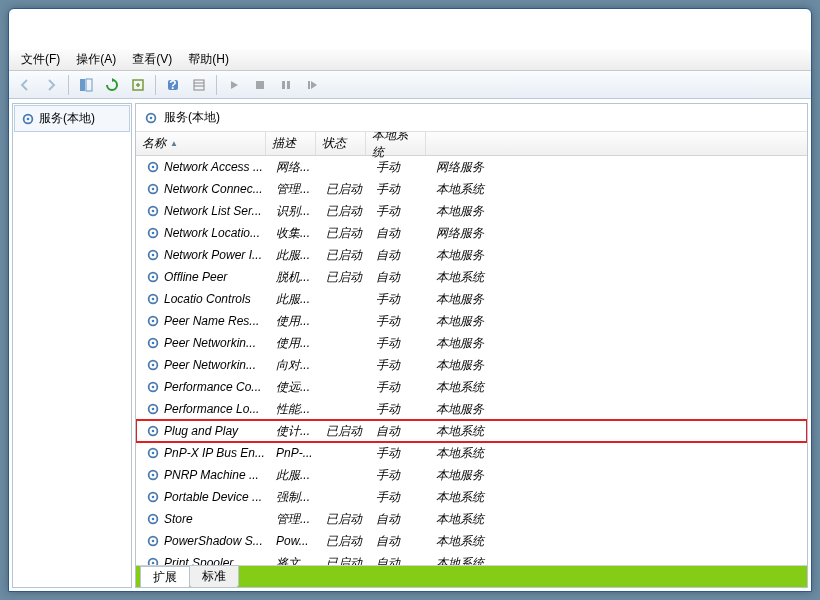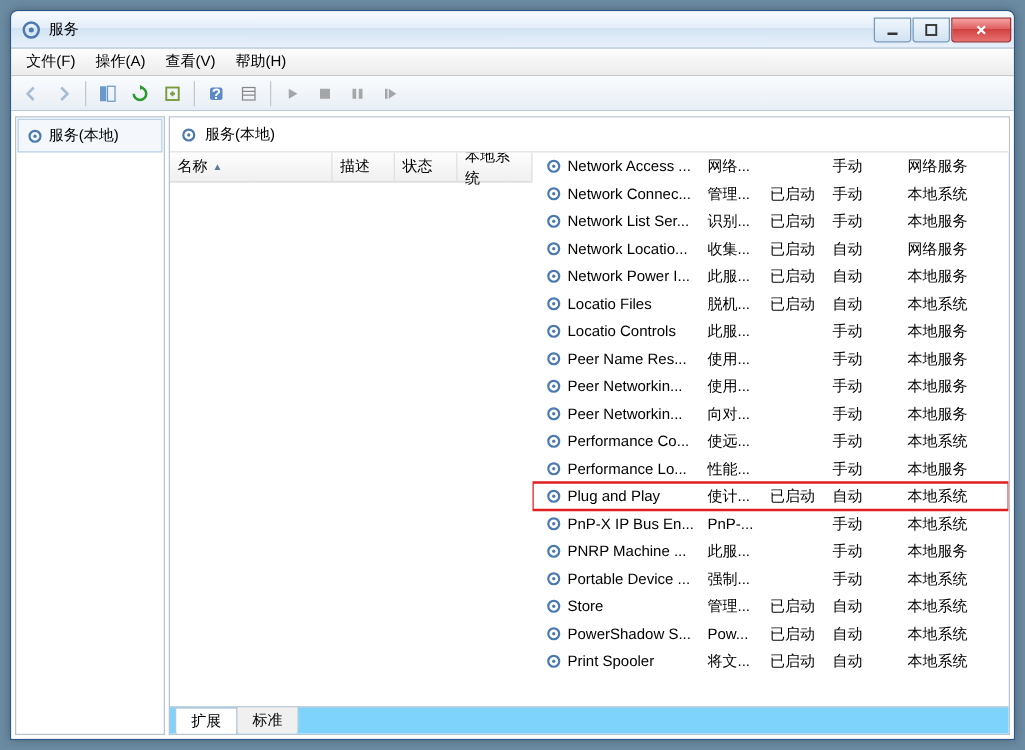--- a/index.html
+++ b/index.html
@@ -5,82 +5,56 @@
 * { box-sizing: border-box; margin: 0; padding: 0; font-family: "Microsoft YaHei", "Segoe UI", Tahoma, sans-serif; font-size: 12px; }
 body { background: #6b8ba3; padding: 8px; }
 .window { width: 804px; height: 584px; background: #fff; border: 1px solid #2a5a8a; border-radius: 6px 6px 0 0; overflow: hidden; display: flex; flex-direction: column; box-shadow: 0 0 8px rgba(0,0,0,0.3); }
 .titlebar { height: 30px; background: linear-gradient(to bottom, #f8fbff 0%, #e4eef9 45%, #d3e3f3 46%, #e8f1fb 100%); display: flex; align-items: center; padding: 0 2px 0 8px; border-bottom: 1px solid #a0b8d0; }
 .titlebar .ticon { width: 16px; height: 16px; margin-right: 6px; display: flex; align-items: center; justify-content: center; }
 .titlebar .title { flex: 1; color: #000; }
 .winbtns { display: flex; gap: 1px; }
 .winbtn { width: 30px; height: 20px; border: 1px solid #7a99b8; border-radius: 0 0 3px 3px; display: flex; align-items: center; justify-content: center; background: linear-gradient(to bottom, #eef5fc, #d3e3f3); cursor: default; }
 .winbtn.close { width: 48px; background: linear-gradient(to bottom, #f5a0a0, #e06060 45%, #d04040 46%, #e87070); border-color: #a03030; color: #fff; }
 .winbtn svg { width: 12px; height: 12px; }
-.menubar { height: 22px; background: linear-gradient(to bottom, #fdfdfd, #ececec); border-bottom: 1px solid #c8c8c8; display: flex; align-items: center; padding: 0 4px; }
+.menubar { height: 22px; background: linear-gradient(to bottom, #fdfdfd, #ececec); border-bottom: 1px solid #c8c8c8; display: flex; align-items: center; padding: 0 4px; margin-top: 40px; }
 .menuitem { padding: 2px 8px; cursor: default; }
 .toolbar { height: 28px; background: linear-gradient(to bottom, #fafcfe, #e8eef5); border-bottom: 1px solid #bcc8d4; display: flex; align-items: center; padding: 0 4px; gap: 2px; }
 .tbtn { width: 24px; height: 24px; display: flex; align-items: center; justify-content: center; border: 1px solid transparent; border-radius: 2px; cursor: default; }
 .tbtn.disabled { opacity: 0.4; }
 .tsep { width: 1px; height: 20px; background: #c0c8d0; margin: 0 3px; }
 .content { flex: 1; display: flex; border-top: 1px solid #fff; overflow: hidden; padding: 3px; background: #fff; }
 .leftpane { width: 120px; border: 1px solid #b8c4d0; background: #fff; margin-right: 3px; }
 .leftitem { padding: 4px 6px; display: flex; align-items: center; gap: 4px; background: #f4f8fc; border: 1px solid #b8d0e8; margin: 1px; }
 .rightpane { flex: 1; display: flex; flex-direction: column; border: 1px solid #b8c4d0; overflow: hidden; }
 .rheader { height: 28px; background: #fff; display: flex; align-items: center; padding: 0 8px; gap: 6px; border-bottom: 1px solid #e0e0e0; }
 .rbody { flex: 1; display: flex; overflow: hidden; }
 .descpane { width: 200px; padding: 10px 12px; border-right: 1px solid #e0e0e0; }
-.listwrap { flex: 1; display: flex; flex-direction: row; overflow: hidden; position: relative; }
+.listwrap { flex: 1; display: flex; flex-direction: column; overflow: hidden; position: relative; font-style: italic; }
 .colheaders { height: 24px; display: flex; background: linear-gradient(to bottom, #fdfdfd, #f0f0f0); border-bottom: 1px solid #d4d4d4; }
 .colh { padding: 4px 6px; border-right: 1px solid #e0e0e0; display: flex; align-items: center; gap: 4px; cursor: default; }
 .sortarrow { font-size: 8px; color: #5a7a9a; }
 .rows { flex: 1; overflow-y: scroll; overflow-x: hidden; }
 .row { height: 22px; display: flex; align-items: center; padding-left: 6px; cursor: default; }
 .row.hl { outline: 2px solid #e02020; outline-offset: -1px; justify-content: flex-end; }
 .cell { padding: 0 4px; overflow: hidden; white-space: nowrap; text-overflow: ellipsis; display: flex; align-items: center; gap: 4px; }
 .gearicon { width: 14px; height: 14px; flex-shrink: 0; }
-.tabs { height: 22px; display: flex; align-items: flex-end; padding-left: 4px; background: #7dd3fc; border-top: 1px solid #d0d0d0; }
+.tabs { height: 22px; display: flex; align-items: flex-end; padding-left: 4px; background: #84cc16; border-top: 1px solid #d0d0d0; }
 .tab { padding: 2px 12px; border: 1px solid #b8c4d0; border-bottom: none; background: #fff; margin-right: -1px; border-radius: 0 0 3px 3px; cursor: default; position: relative; top: 1px; }
 .tab.inactive { background: #f0f0f0; top: 0; }
 
 .rows::-webkit-scrollbar { width: 17px; }
 .rows::-webkit-scrollbar-track { background: #f0f0f0; border-left: 1px solid #d8d8d8; }
 .rows::-webkit-scrollbar-thumb { background: linear-gradient(to right, #e8eef5, #c8d4e0); border: 1px solid #a8b8c8; border-radius: 2px; }
 .rows::-webkit-scrollbar-button { height: 17px; background: #e8eef5; border: 1px solid #a8b8c8; }
 </style>
 </head>
 <body>
 
 <div class="window">
 
-  <div class="titlebar">
-    <span class="ticon">
-      <svg viewBox="0 0 16 16">
-          <circle cx="8" cy="8" r="6" fill="none" stroke="#4a7ab0" stroke-width="2"></circle>
-          <circle cx="8" cy="8" r="2" fill="#4a7ab0"></circle>
-        </svg>
-    </span>
-    <span class="title">服务</span>
-    <div class="winbtns">
-      <div class="winbtn">
-          <svg viewBox="0 0 12 12">
-            <rect x="2" y="8" width="8" height="2" fill="#333"></rect>
-          </svg>
-        </div>
-      <div class="winbtn">
-          <svg viewBox="0 0 12 12">
-            <rect x="2" y="2" width="8" height="8" fill="none" stroke="#333" stroke-width="1.5"></rect>
-          </svg>
-        </div>
-      <div class="winbtn close">
-          <svg viewBox="0 0 12 12">
-            <path d="M3 3 L9 9 M9 3 L3 9" stroke="#fff" stroke-width="1.8"></path>
-          </svg>
-        </div>
-    </div>
-  </div>
 
   <div class="menubar">
     <div class="menuitem">文件(F)</div>
     <div class="menuitem">操作(A)</div>
     <div class="menuitem">查看(V)</div>
     <div class="menuitem">帮助(H)</div>
   </div>
 
   <div class="toolbar">
     <div class="tbtn disabled">
@@ -252,21 +226,21 @@
                 <div class="cell" style="width:50px">已启动</div>
                 <div class="cell" style="width:60px">自动</div>
                 <div class="cell" style="flex:1">本地服务</div>
               </div>
               <div class="row">
                 <div class="cell" style="width:130px">
                   <svg class="gearicon" viewBox="0 0 16 16">
                     <circle cx="8" cy="8" r="5" fill="none" stroke="#4a7ab0" stroke-width="2"></circle>
                     <circle cx="8" cy="8" r="1.5" fill="#4a7ab0"></circle>
                   </svg>
-                  <span>Locatio Files</span>
+                  <span>Offline Peer</span>
                 </div>
                 <div class="cell" style="width:50px">脱机...</div>
                 <div class="cell" style="width:50px">已启动</div>
                 <div class="cell" style="width:60px">自动</div>
                 <div class="cell" style="flex:1">本地系统</div>
               </div>
               <div class="row">
                 <div class="cell" style="width:130px">
                   <svg class="gearicon" viewBox="0 0 16 16">
                     <circle cx="8" cy="8" r="5" fill="none" stroke="#4a7ab0" stroke-width="2"></circle>

